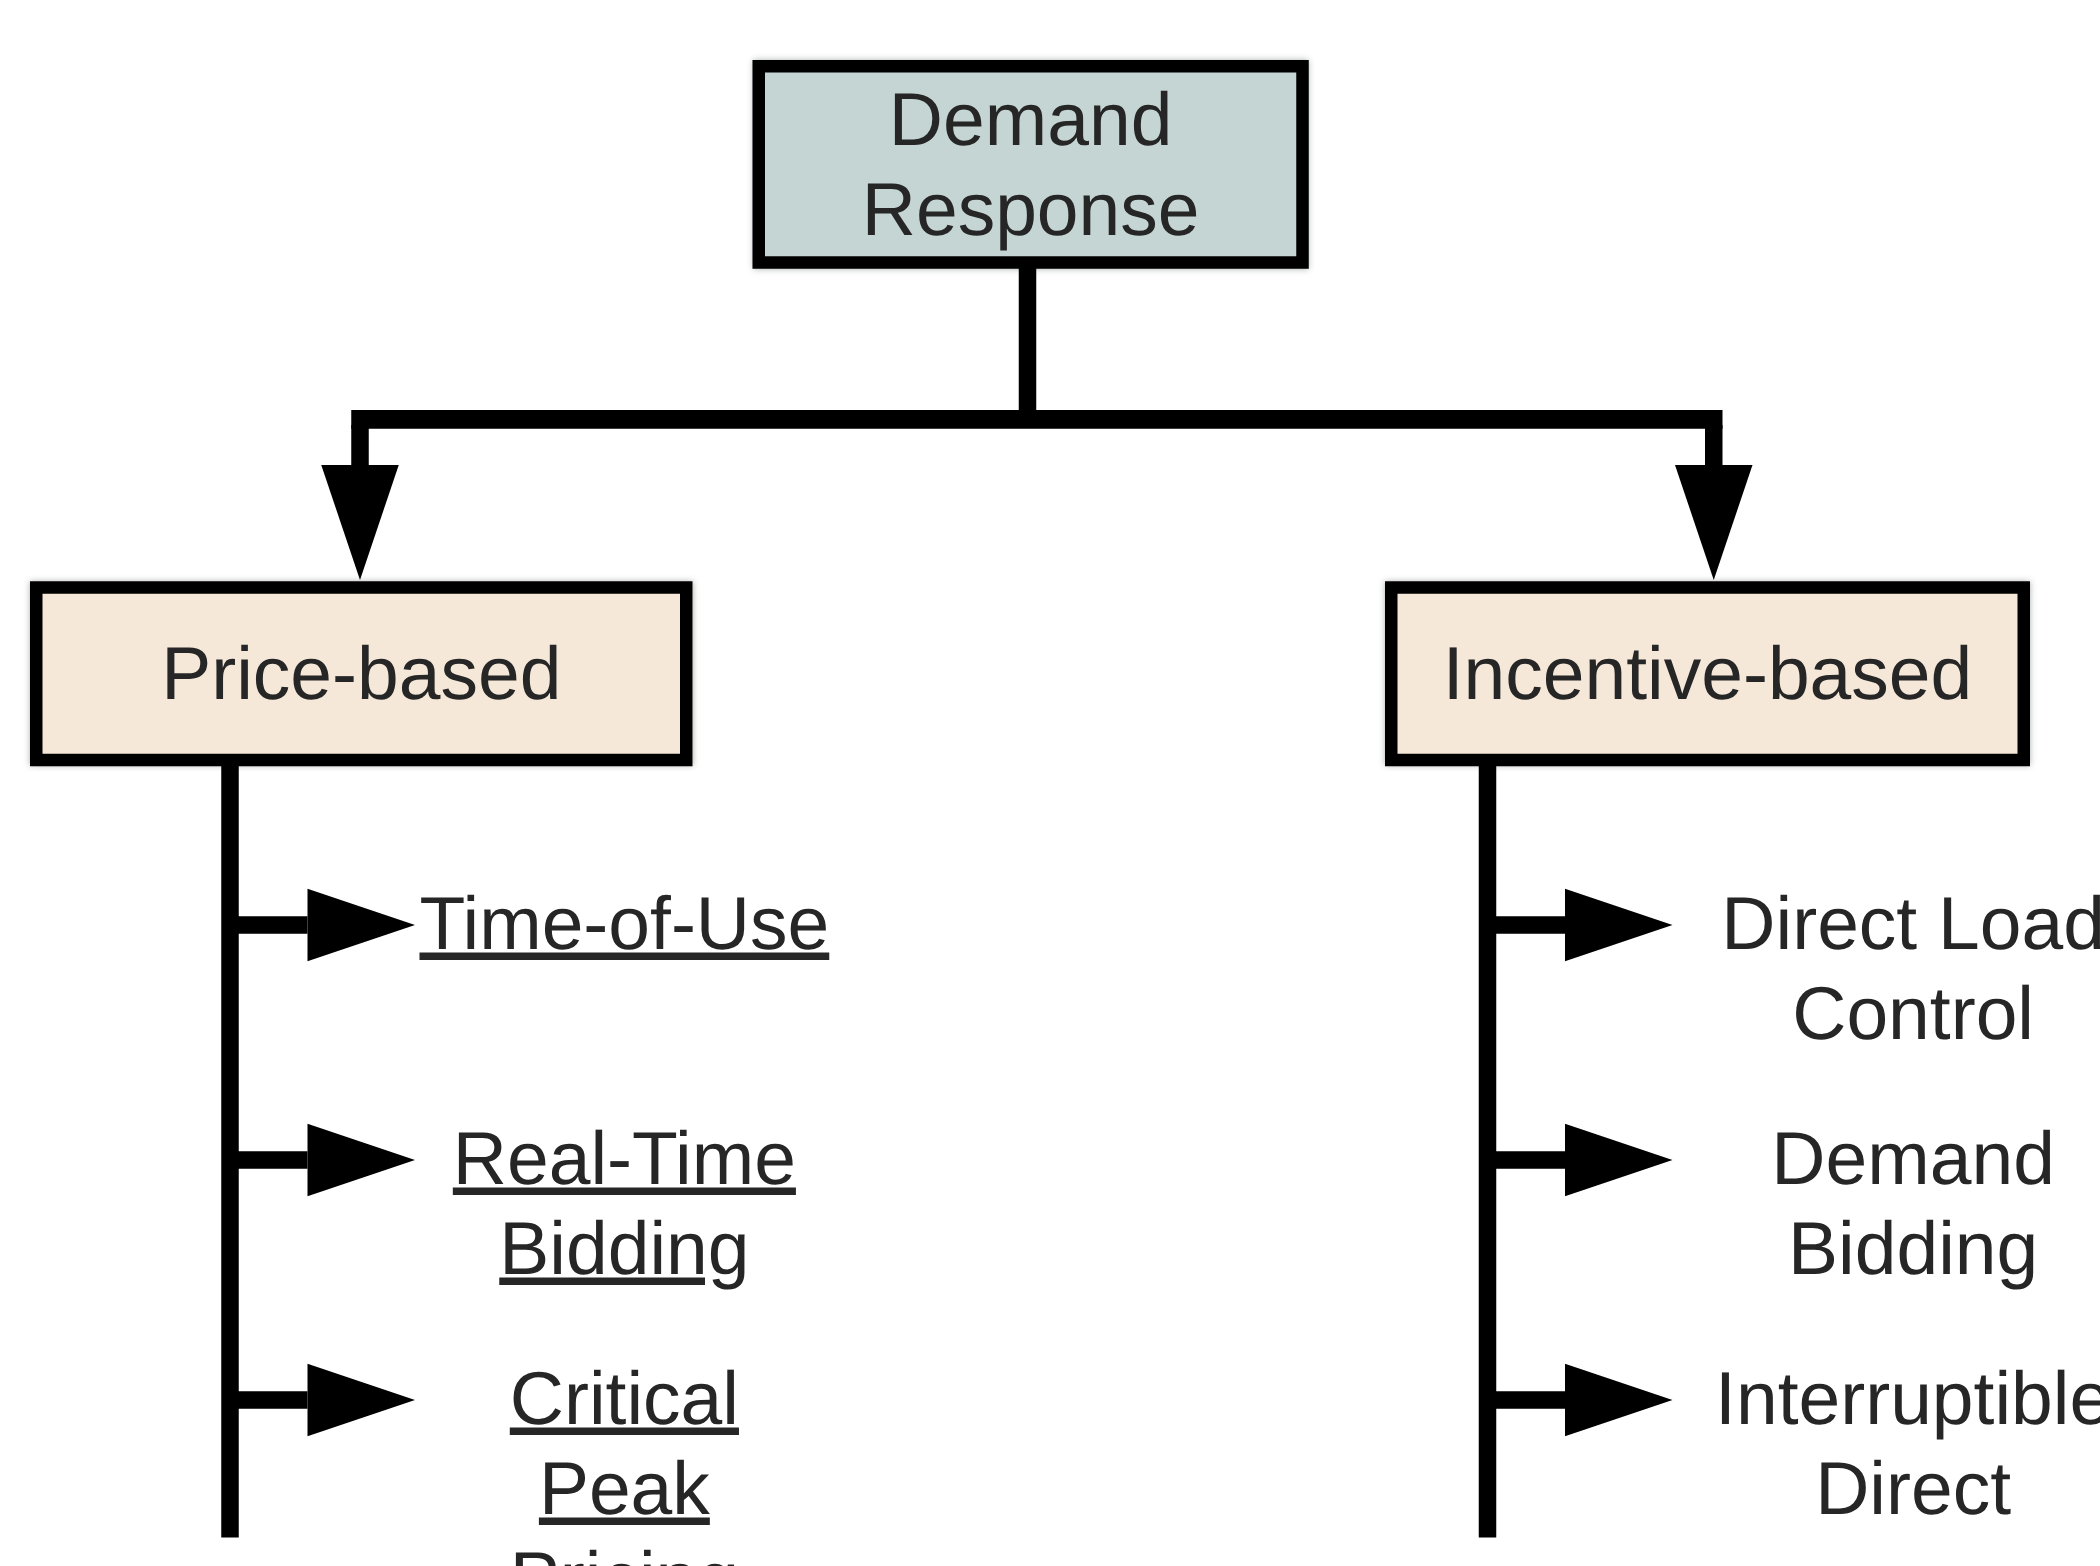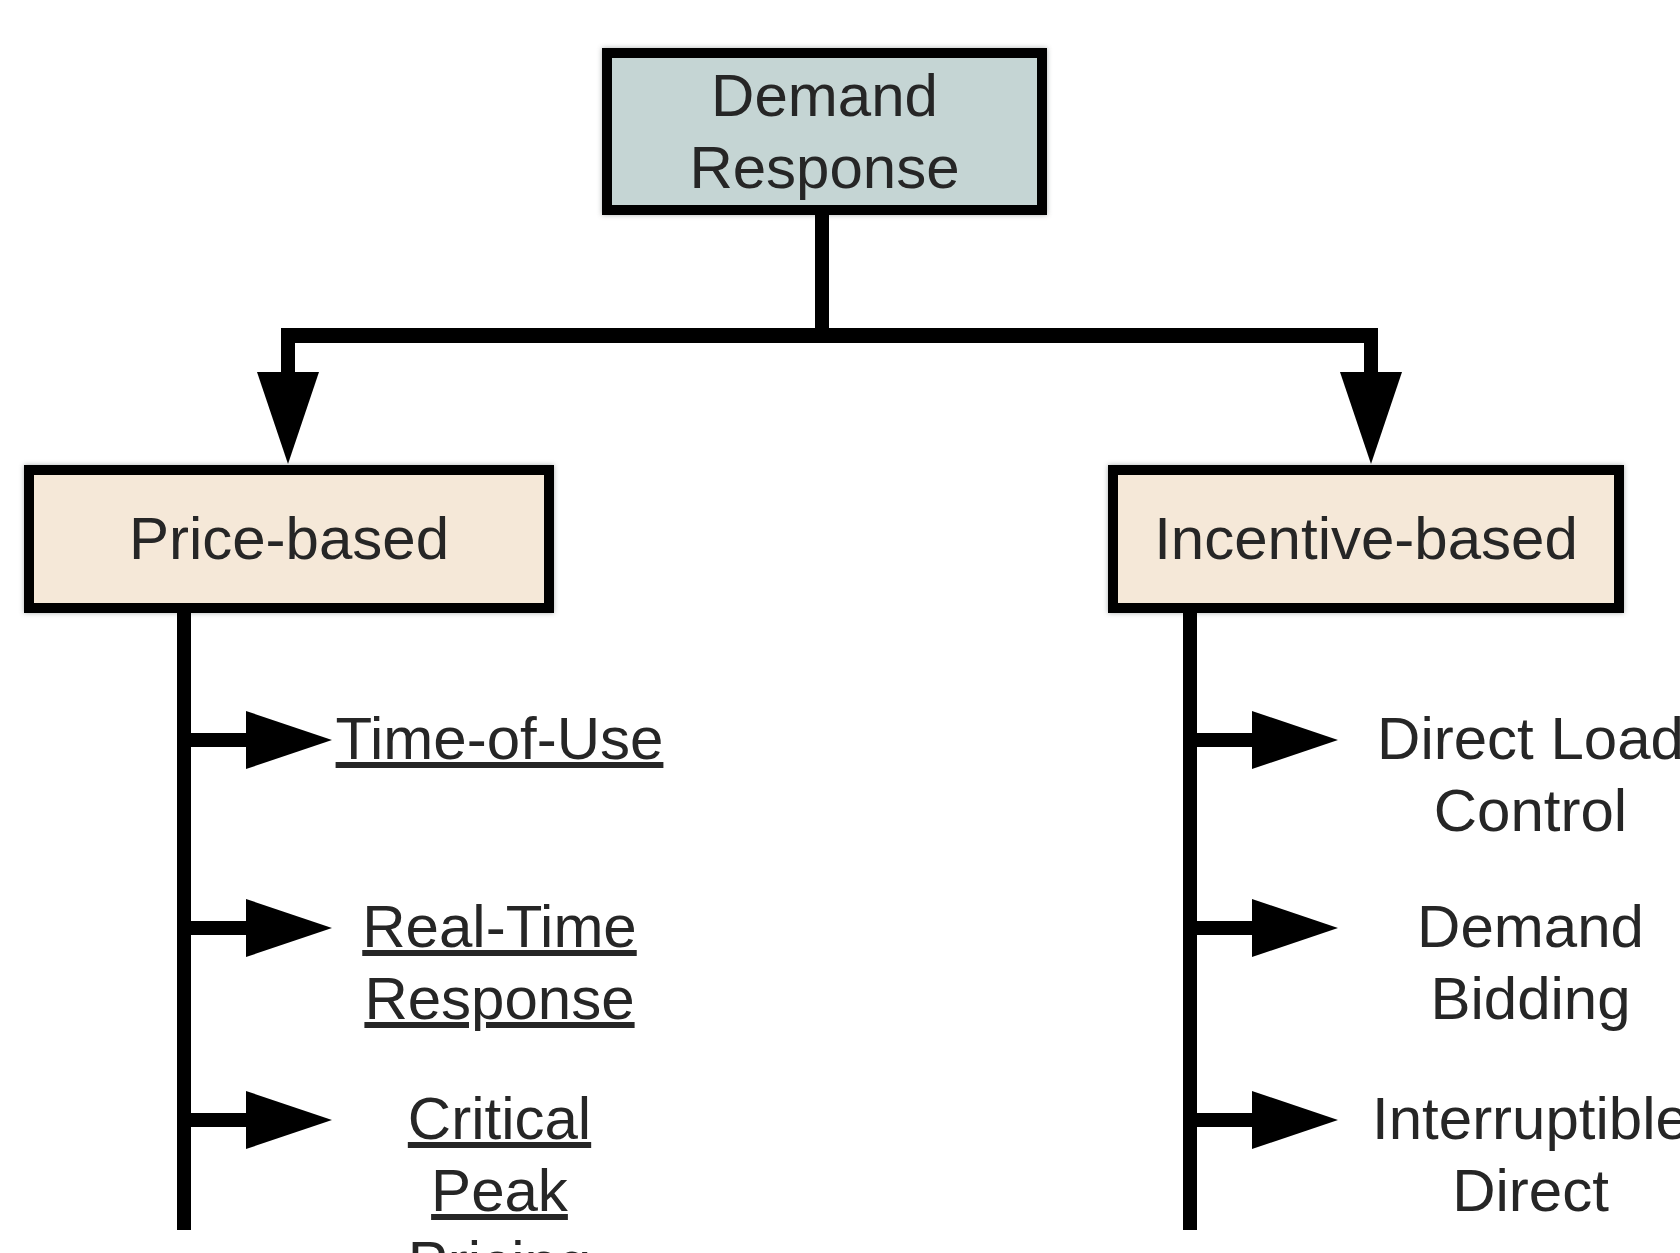--- a/index.html
+++ b/index.html
@@ -85,21 +85,21 @@
 
   <div class="leaf row1">
     <div class="stub stub-l"></div>
     <div class="arrow-right arrow-l"></div>
     <div class="leaf-label label-l">Time-of-Use</div>
   </div>
   <div class="leaf row2">
     <div class="stub stub-l"></div>
     <div class="arrow-right arrow-l"></div>
     <div class="leaf-label label-l">Real-Time
-Response</div>
+Bidding</div>
   </div>
   <div class="leaf row3">
     <div class="stub stub-l"></div>
     <div class="arrow-right arrow-l"></div>
     <div class="leaf-label label-l">Critical Peak
 Pricing</div>
   </div>
 
   <div class="leaf row1">
     <div class="stub stub-r"></div>

